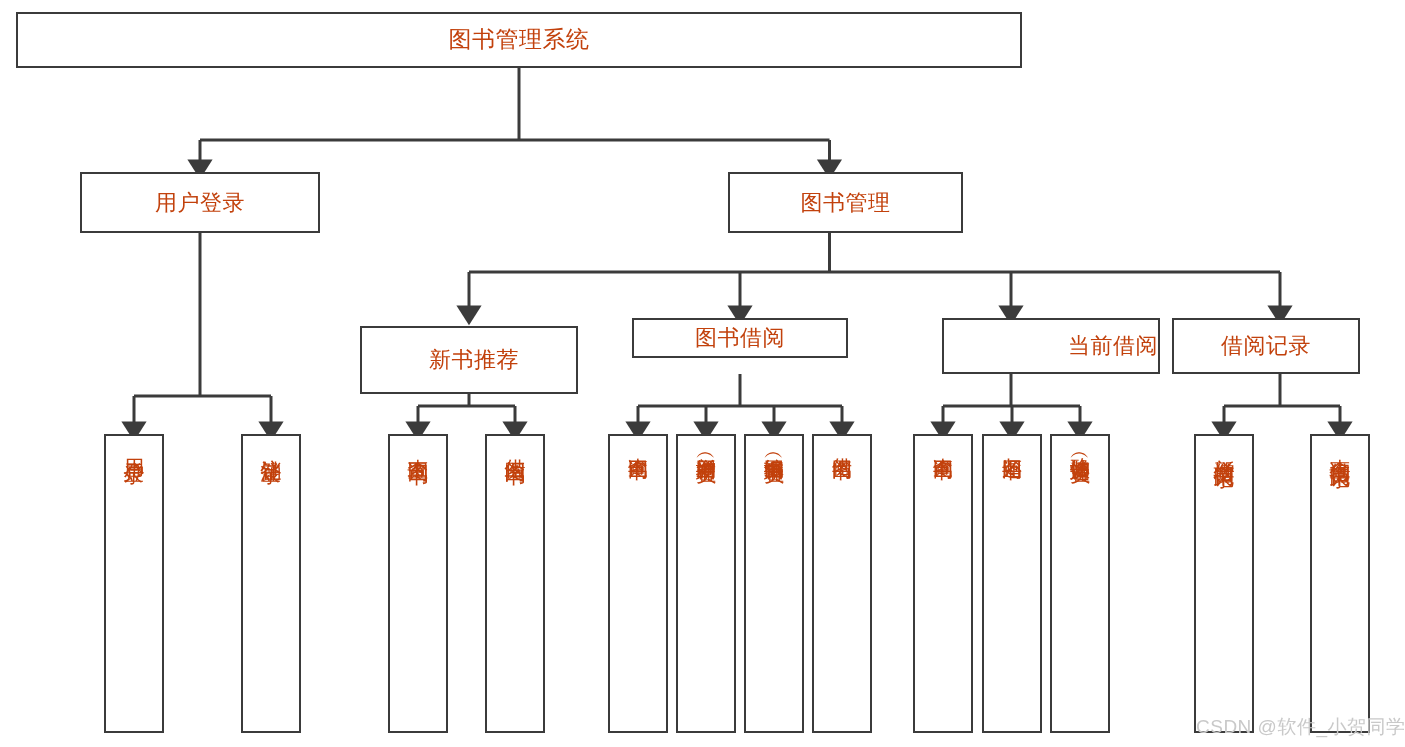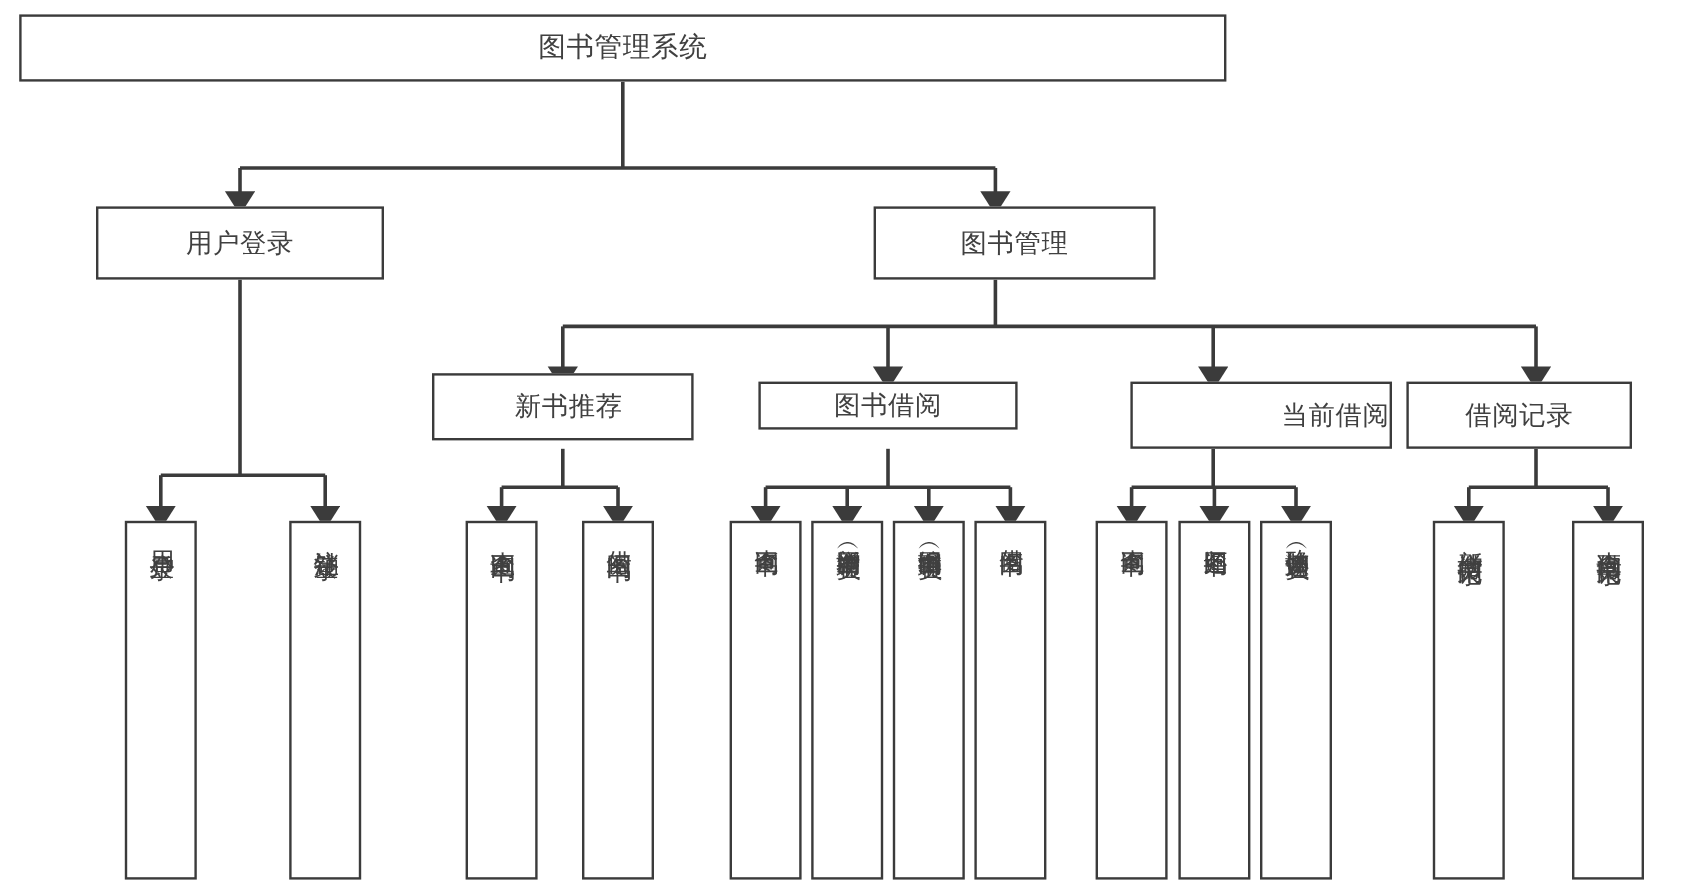--- a/index.html
+++ b/index.html
@@ -26,21 +26,22 @@
     pointer-events: none;
   }
   .node {
     position: absolute;
     box-sizing: border-box;
     background: #ffffff;
     border: 2px solid #ef4444;
     display: flex;
     align-items: center;
     justify-content: center;
-    color: #404040;
+    color: #c2410c;
+    font-family: Liberation Serif, serif;
   }
   .node-label {
     display: block;
     text-align: center;
     line-height: 1.18;
     letter-spacing: 0.5px;
     white-space: pre-line;
   }
   .node.horizontal .node-label {
     writing-mode: horizontal-tb;
@@ -120,21 +121,21 @@
   <div id="node-layer">
       <div class="node root horizontal" style="left: 16px; top: 12px; width: 1006px; height: 56px; border-color: rgb(59, 59, 59);">
         <span class="node-label">图书管理系统</span>
       </div>
       <div class="node level2 horizontal" style="left: 80px; top: 172px; width: 240px; height: 61px; border-color: rgb(59, 59, 59);">
         <span class="node-label">用户登录</span>
       </div>
       <div class="node level2 horizontal" style="left: 728px; top: 172px; width: 235px; height: 61px; border-color: rgb(59, 59, 59);">
         <span class="node-label">图书管理</span>
       </div>
-      <div class="node level3 horizontal" style="left: 360px; top: 311px; width: 218px; height: 56px; border-color: rgb(59, 59, 59); padding-left: 10px;">
+      <div class="node level3 horizontal" style="left: 360px; top: 326px; width: 218px; height: 68px; border-color: rgb(59, 59, 59); padding-left: 10px;">
         <span class="node-label">新书推荐</span>
       </div>
       <div class="node level3 horizontal" style="left: 632px; top: 318px; width: 216px; height: 40px; border-color: rgb(59, 59, 59);">
         <span class="node-label">图书借阅</span>
       </div>
       <div class="node level3 horizontal" style="left: 942px; top: 318px; width: 218px; height: 56px; border-color: rgb(59, 59, 59); justify-content: flex-end;">
         <span class="node-label">当前借阅</span>
       </div>
       <div class="node level3 horizontal" style="left: 1172px; top: 318px; width: 188px; height: 56px; border-color: rgb(59, 59, 59);">
         <span class="node-label">借阅记录</span>
@@ -173,13 +174,14 @@
         <span class="node-label">确认归还（管理员）</span>
       </div>
       <div class="node leaf vertical" style="left: 1194px; top: 434px; width: 60px; height: 299px; border-color: rgb(59, 59, 59);">
         <span class="node-label">新增借阅记录</span>
       </div>
       <div class="node leaf vertical" style="left: 1310px; top: 434px; width: 60px; height: 299px; border-color: rgb(59, 59, 59);">
         <span class="node-label">查询借阅记录</span>
       </div>
     </div>
 
+  <div id="watermark" style="left: 1196px; top: 714px; color: rgb(201, 201, 201);">CSDN @软件_小贺同学</div>
 </div>
 
 </body></html>

